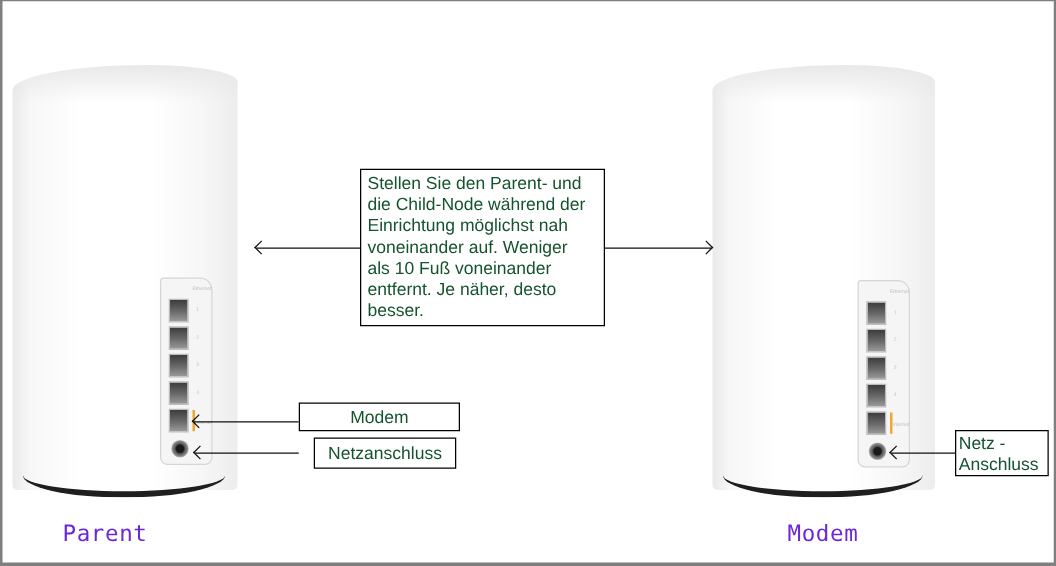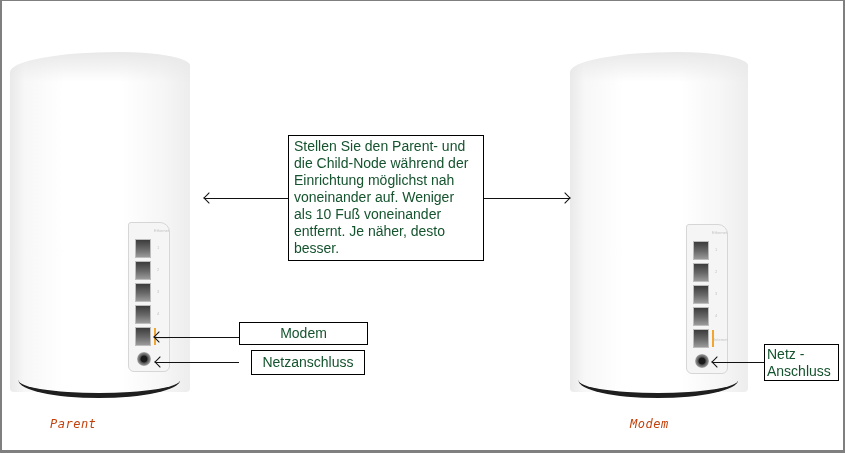--- a/index.html
+++ b/index.html
@@ -70,21 +70,21 @@
   .line { position: absolute; height: 1px; background: #111; }
   .arrow-head {
     position: absolute; width: 8px; height: 8px;
     border-left: 1px solid #111; border-bottom: 1px solid #111;
   }
   .arrow-head.left { transform: rotate(45deg); }
   .arrow-head.right { transform: rotate(-135deg); }
 
   .caption {
     position: absolute; font-family: "DejaVu Sans Mono", monospace;
-    font-size: 12px; color: #c2410c; letter-spacing: 0.5px; font-style: italic;
+    font-size: 18px; color: #6d28d9; letter-spacing: 0.5px;
   }
 </style>
 </head>
 <body>
 
 <div class="frame"></div>
 
 <div class="device" style="left:10px; top:52px; width:180px; height:340px;">
   <div class="body"></div>
   <div class="base"></div>

